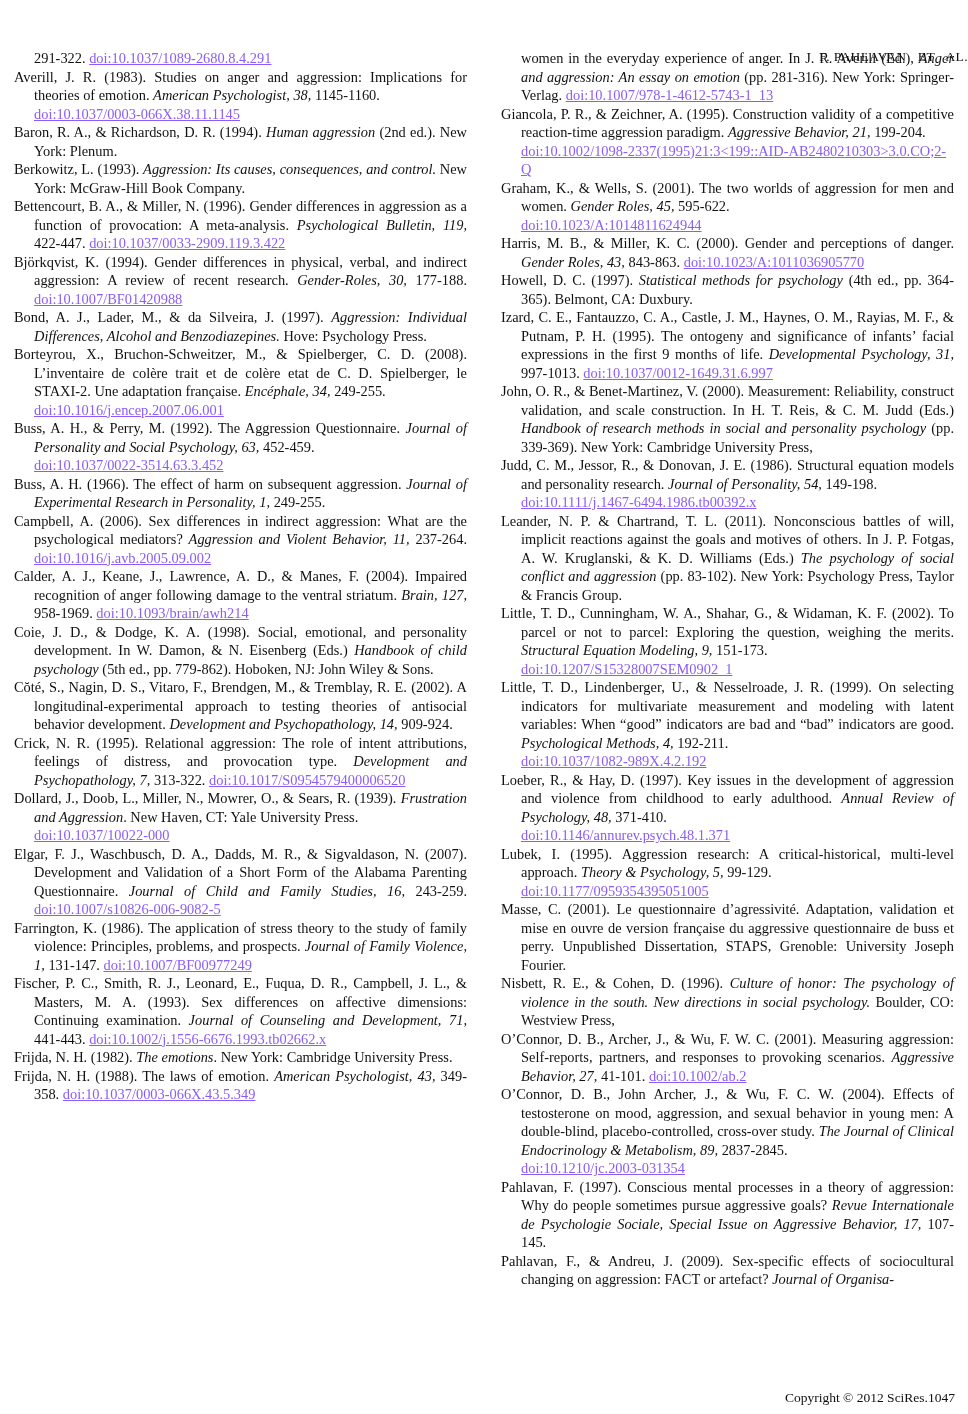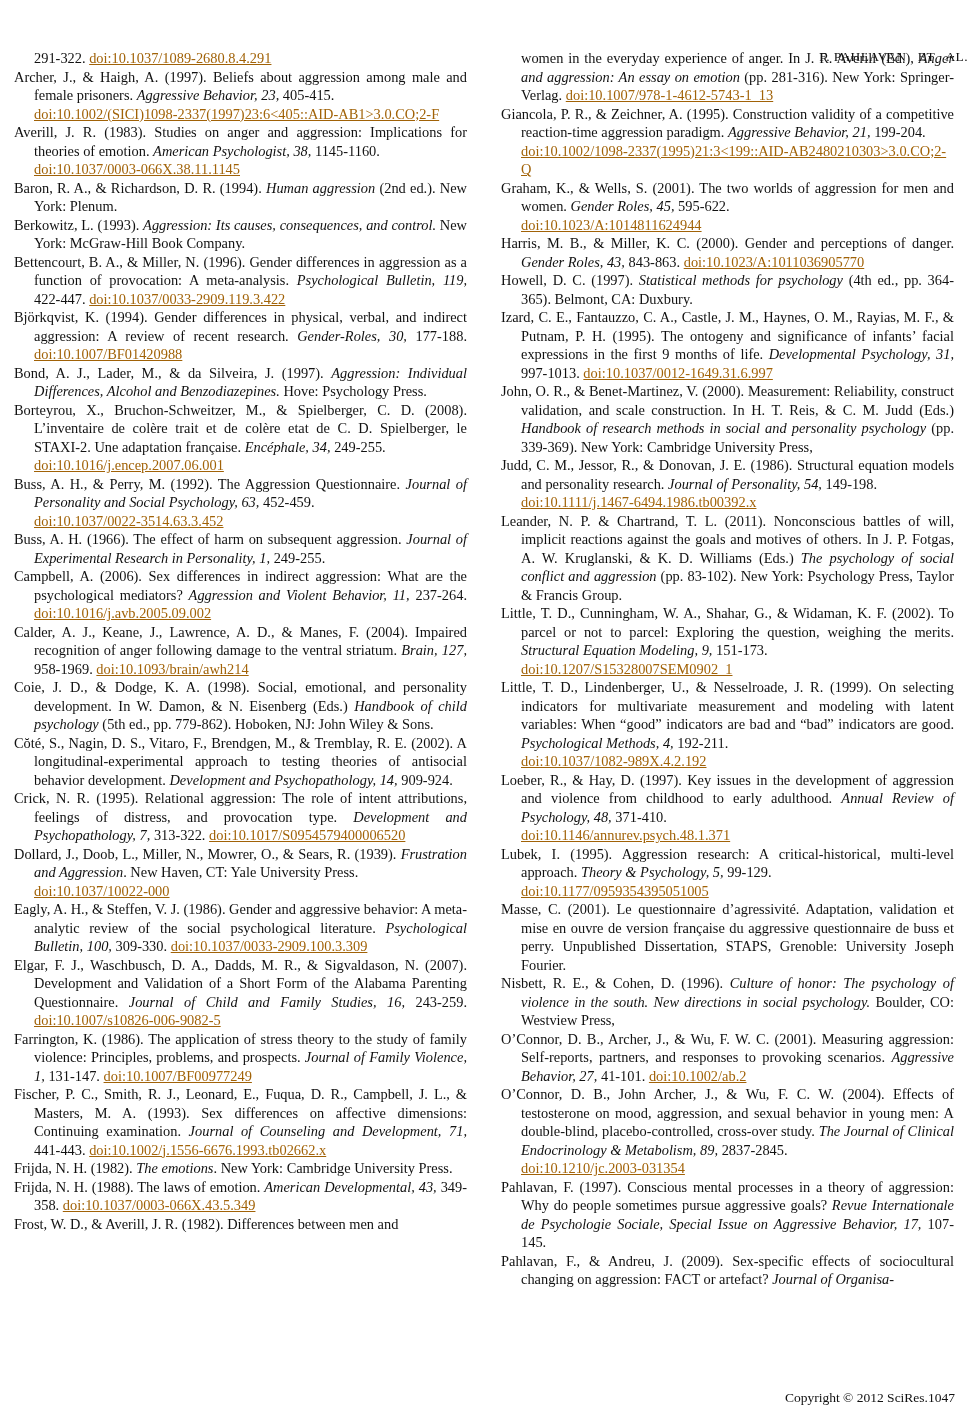--- a/index.html
+++ b/index.html
@@ -26,62 +26,59 @@
     line-height: 18.5px;
     text-align: justify;
     text-indent: -20px;
     padding-left: 20px;
     overflow-wrap: break-word;
     hyphens: manual;
   }
   p.ref.cont { text-indent: 0; }
   p.ref em { font-style: italic; }
   a.doi {
-    color: #a16207;
+    color: #8b5cf6;
     text-decoration: underline;
     overflow-wrap: anywhere;
     cursor: pointer;
   }
   .footer {
     position: absolute; top: 1390px; left: 14px; width: 941px;
     display: flex; justify-content: flex-end;
     font-size: 13.5px;
   }
 </style>
 </head>
 <body>
 
 <div class="running-head">F. PAHLAVAN   ET   AL.</div>
 
 <div class="columns">
   <div class="col">
       <p class="ref cont"><span>291-322. </span><a class="doi" href="#">doi:10.1037/1089-2680.8.4.291</a></p>
-      <p class="ref"><span>Archer, J., &amp; Haigh, A. (1997). Beliefs about aggression among male and female prisoners. </span><em>Aggressive Behavior, 23, </em><span>405-415.</span><br><a class="doi" href="#">doi:10.1002/(SICI)1098-2337(1997)23:6&lt;405::AID-AB1&gt;3.0.CO;2-F</a></p>
       <p class="ref"><span>Averill, J. R. (1983). Studies on anger and aggression: Implications for theories of emotion. </span><em>American Psychologist, 38, </em><span>1145-1160.</span><br><a class="doi" href="#">doi:10.1037/0003-066X.38.11.1145</a></p>
       <p class="ref"><span>Baron, R. A., &amp; Richardson, D. R. (1994). </span><em>Human aggression </em><span>(2nd ed.). New York: Plenum.</span></p>
       <p class="ref"><span>Berkowitz, L. (1993). </span><em>Aggression: Its causes, consequences, and con­trol. </em><span>New York: McGraw-Hill Book Company.</span></p>
       <p class="ref"><span>Bettencourt, B. A., &amp; Miller, N. (1996). Gender differences in aggres­sion as a function of provocation: A meta-analysis. </span><em>Psychological Bulletin, 119, </em><span>422-447. </span><a class="doi" href="#">doi:10.1037/0033-2909.119.3.422</a></p>
       <p class="ref"><span>Björkqvist, K. (1994). Gender differences in physical, verbal, and indi­rect aggression: A review of recent research. </span><em>Gender-Roles, 30, </em><span>177-188. </span><a class="doi" href="#">doi:10.1007/BF01420988</a></p>
       <p class="ref"><span>Bond, A. J., Lader, M., &amp; da Silveira, J. (1997). </span><em>Aggression: Individual Differences, Alcohol and Benzodiazepines. </em><span>Hove: Psychology Press.</span></p>
       <p class="ref"><span>Borteyrou, X., Bruchon-Schweitzer, M., &amp; Spielberger, C. D. (2008). L’inventaire de colère trait et de colère etat de C. D. Spielberger, le STAXI-2. Une adaptation française. </span><em>Encéphale, 34, </em><span>249-255.</span><br><a class="doi" href="#">doi:10.1016/j.encep.2007.06.001</a></p>
       <p class="ref"><span>Buss, A. H., &amp; Perry, M. (1992). The Aggression Questionnaire. </span><em>Jour­nal of Personality and Social Psychology, 63, </em><span>452-459.</span><br><a class="doi" href="#">doi:10.1037/0022-3514.63.3.452</a></p>
       <p class="ref"><span>Buss, A. H. (1966). The effect of harm on subsequent aggression. </span><em>Journal of Experimental Research in Personality, 1, </em><span>249-255.</span></p>
       <p class="ref"><span>Campbell, A. (2006). Sex differences in indirect aggression: What are the psychological mediators? </span><em>Aggression and Violent Behavior, 11, </em><span>237-264. </span><a class="doi" href="#">doi:10.1016/j.avb.2005.09.002</a></p>
       <p class="ref"><span>Calder, A. J., Keane, J., Lawrence, A. D., &amp; Manes, F. (2004). Im­paired recognition of anger following damage to the ventral striatum. </span><em>Brain, 127, </em><span>958-1969. </span><a class="doi" href="#">doi:10.1093/brain/awh214</a></p>
       <p class="ref"><span>Coie, J. D., &amp; Dodge, K. A. (1998). Social, emotional, and personality development. In W. Damon, &amp; N. Eisenberg (Eds.) </span><em>Handbook of child psychology </em><span>(5th ed., pp. 779-862). Hoboken, NJ: John Wiley &amp; Sons.</span></p>
       <p class="ref"><span>Cŏté, S., Nagin, D. S., Vitaro, F., Brendgen, M., &amp; Tremblay, R. E. (2002). A longitudinal-experimental approach to testing theories of antisocial behavior development. </span><em>Development and Psychopathology, 14, </em><span>909-924.</span></p>
       <p class="ref"><span>Crick, N. R. (1995). Relational aggression: The role of intent attribu­tions, feelings of distress, and provocation type. </span><em>Development and Psychopathology, 7, </em><span>313-322. </span><a class="doi" href="#">doi:10.1017/S0954579400006520</a></p>
       <p class="ref"><span>Dollard, J., Doob, L., Miller, N., Mowrer, O., &amp; Sears, R. (1939). </span><em>Frustration and Aggression</em><span>. New Haven, CT: Yale University Press.</span><br><a class="doi" href="#">doi:10.1037/10022-000</a></p>
-      <p class="ref"><span>Eagly, A. H., &amp; Steffen, V. J. (1986). Gender and aggressive behavior: A meta-analytic review of the social psychological literature. </span><em>Psy­chological Bulletin, 100, </em><span>309-330. </span><a class="doi" href="#">doi:10.1037/0033-2909.100.3.309</a></p>
       <p class="ref"><span>Elgar, F. J., Waschbusch, D. A., Dadds, M. R., &amp; Sigvaldason, N. (2007). Development and Validation of a Short Form of the Alabama Parenting Questionnaire. </span><em>Journal of Child and Family Studies, 16, </em><span>243-259. </span><a class="doi" href="#">doi:10.1007/s10826-006-9082-5</a></p>
       <p class="ref"><span>Farrington, K. (1986). The application of stress theory to the study of family violence: Principles, problems, and prospects. </span><em>Journal of Family Violence, 1, </em><span>131-147. </span><a class="doi" href="#">doi:10.1007/BF00977249</a></p>
       <p class="ref"><span>Fischer, P. C., Smith, R. J., Leonard, E., Fuqua, D. R., Campbell, J. L., &amp; Masters, M. A. (1993). Sex differences on affective dimensions: Continuing examination. </span><em>Journal of Counseling and Development, 71, </em><span>441-443. </span><a class="doi" href="#">doi:10.1002/j.1556-6676.1993.tb02662.x</a></p>
       <p class="ref"><span>Frijda, N. H. (1982). </span><em>The emotions</em><span>. New York: Cambridge University Press.</span></p>
-      <p class="ref"><span>Frijda, N. H. (1988). The laws of emotion. </span><em>American Developmental, 43, </em><span>349-358. </span><a class="doi" href="#">doi:10.1037/0003-066X.43.5.349</a></p>
-      <p class="ref"><span>Frost, W. D., &amp; Averill, J. R. (1982). Differences between men and</span></p>
+      <p class="ref"><span>Frijda, N. H. (1988). The laws of emotion. </span><em>American Psychologist, 43, </em><span>349-358. </span><a class="doi" href="#">doi:10.1037/0003-066X.43.5.349</a></p>
     </div>
   <div class="col">
       <p class="ref cont"><span>women in the everyday experience of anger. In J. R. Averill (Ed.), </span><em>Anger and aggression: An essay on emotion </em><span>(pp. 281-316). New York: Springer-Verlag. </span><a class="doi" href="#">doi:10.1007/978-1-4612-5743-1_13</a></p>
       <p class="ref"><span>Giancola, P. R., &amp; Zeichner, A. (1995). Construction validity of a competitive reaction-time aggression paradigm. </span><em>Aggressive Behavior, 21, </em><span>199-204.</span><br><a class="doi" href="#">doi:10.1002/1098-2337(1995)21:3&lt;199::AID-AB2480210303&gt;3.0.CO;2-Q</a></p>
       <p class="ref"><span>Graham, K., &amp; Wells, S. (2001). The two worlds of aggression for men and women. </span><em>Gender Roles, 45, </em><span>595-622.</span><br><a class="doi" href="#">doi:10.1023/A:1014811624944</a></p>
       <p class="ref"><span>Harris, M. B., &amp; Miller, K. C. (2000). Gender and perceptions of dan­ger. </span><em>Gender Roles, 43, </em><span>843-863. </span><a class="doi" href="#">doi:10.1023/A:1011036905770</a></p>
       <p class="ref"><span>Howell, D. C. (1997). </span><em>Statistical methods for psychology </em><span>(4th ed., pp. 364-365). Belmont, CA: Duxbury.</span></p>
       <p class="ref"><span>Izard, C. E., Fantauzzo, C. A., Castle, J. M., Haynes, O. M., Rayias, M. F., &amp; Putnam, P. H. (1995). The ontogeny and significance of in­fants’ facial expressions in the first 9 months of life. </span><em>Developmental Psychology, 31, </em><span>997-1013. </span><a class="doi" href="#">doi:10.1037/0012-1649.31.6.997</a></p>
       <p class="ref"><span>John, O. R., &amp; Benet-Martinez, V. (2000). Measurement: Reliability, construct validation, and scale construction. In H. T. Reis, &amp; C. M. Judd (Eds.) </span><em>Handbook of research methods in social and personality psychology </em><span>(pp. 339-369). New York: Cambridge University Press,</span></p>
       <p class="ref"><span>Judd, C. M., Jessor, R., &amp; Donovan, J. E. (1986). Structural equation models and personality research. </span><em>Journal of Personality, 54, </em><span>149-198.</span><br><a class="doi" href="#">doi:10.1111/j.1467-6494.1986.tb00392.x</a></p>

